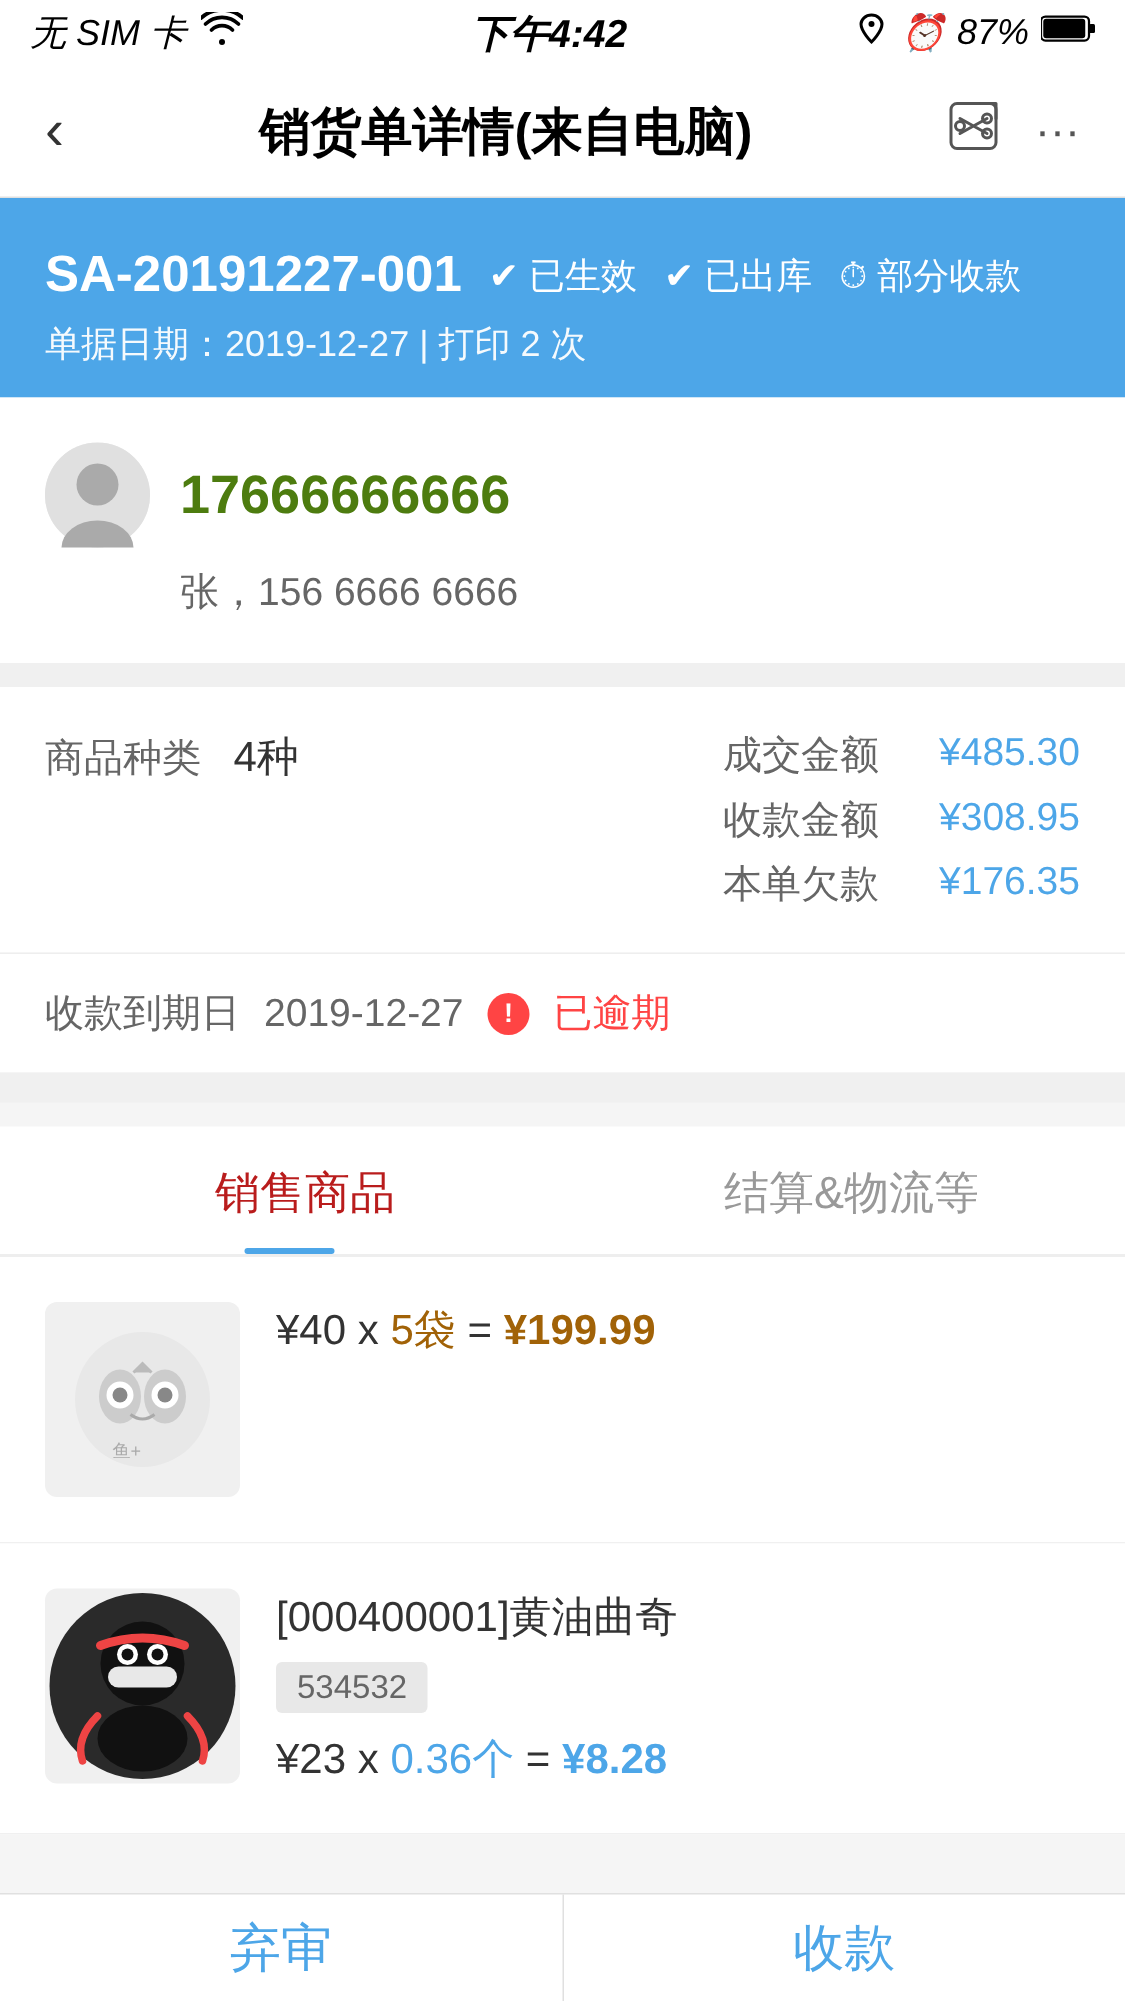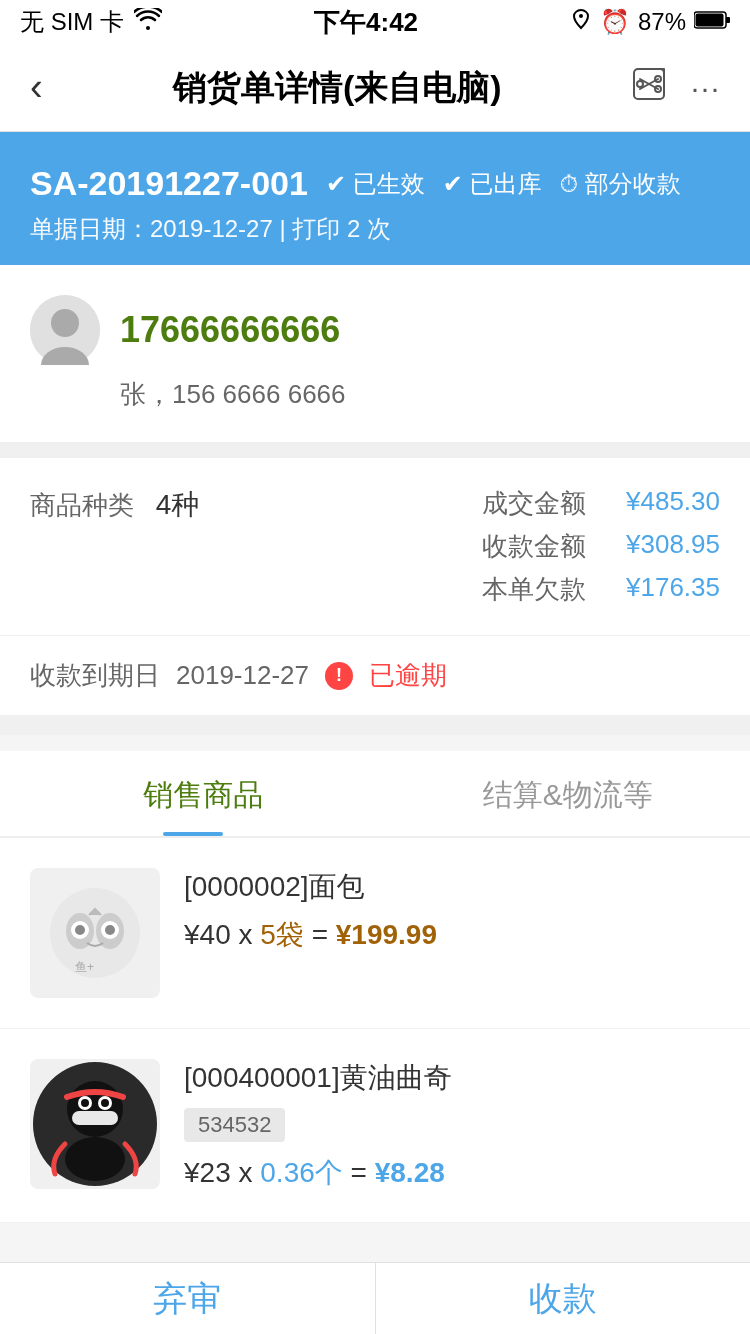--- a/index.html
+++ b/index.html
@@ -16,20 +16,21 @@
     
     .status-bar {
       background: #fff;
       height: 44px;
       display: flex;
       align-items: center;
       justify-content: space-between;
       padding: 0 20px;
       font-size: 24px;
       color: #000;
+      font-style: italic;
     }
     .status-left { display: flex; align-items: center; gap: 10px; }
     .status-center { font-weight: 600; font-size: 26px; }
     .status-right { display: flex; align-items: center; gap: 8px; }
 
     
     .nav-bar {
       background: #fff;
       height: 88px;
       display: flex;
@@ -201,21 +202,21 @@
     .tab {
       flex: 1;
       text-align: center;
       padding: 24px 0 20px;
       font-size: 30px;
       color: #999;
       position: relative;
       cursor: pointer;
     }
     .tab.active {
-      color: #4d7c0f;
+      color: #b91c1c;
       padding-left: 21px;
     }
     .tab.active::after {
       content: '';
       position: absolute;
       bottom: 0;
       left: 50%;
       transform: translateX(-50%);
       width: 60px;
       height: 4px;
@@ -422,21 +423,20 @@
         <circle cx="35" cy="47" r="9" fill="#fff"></circle>
         <circle cx="65" cy="47" r="9" fill="#fff"></circle>
         <circle cx="35" cy="47" r="5" fill="#888"></circle>
         <circle cx="65" cy="47" r="5" fill="#888"></circle>
         <path d="M42 60 Q50 66 58 60" stroke="#aaa" stroke-width="2" fill="none"></path>
         <path d="M44 32 L50 26 L56 32" stroke="#bbb" stroke-width="2" fill="#bbb"></path>
         <text x="30" y="88" font-size="12" fill="#aaa" font-family="sans-serif">鱼+</text>
       </svg>
     </div>
     <div class="product-info">
-      <div class="product-name">[0000002]面包</div>
       <div class="product-price">
         <span>¥40 x </span><span style="color:#a16207">5袋</span><span> = </span><span style="color:#a16207;font-weight:600">¥199.99</span>
       </div>
     </div>
   </div>
 
   <div class="product-item">
     <div class="product-img">
 
       <svg width="130" height="130" viewBox="0 0 130 130" fill="none">

